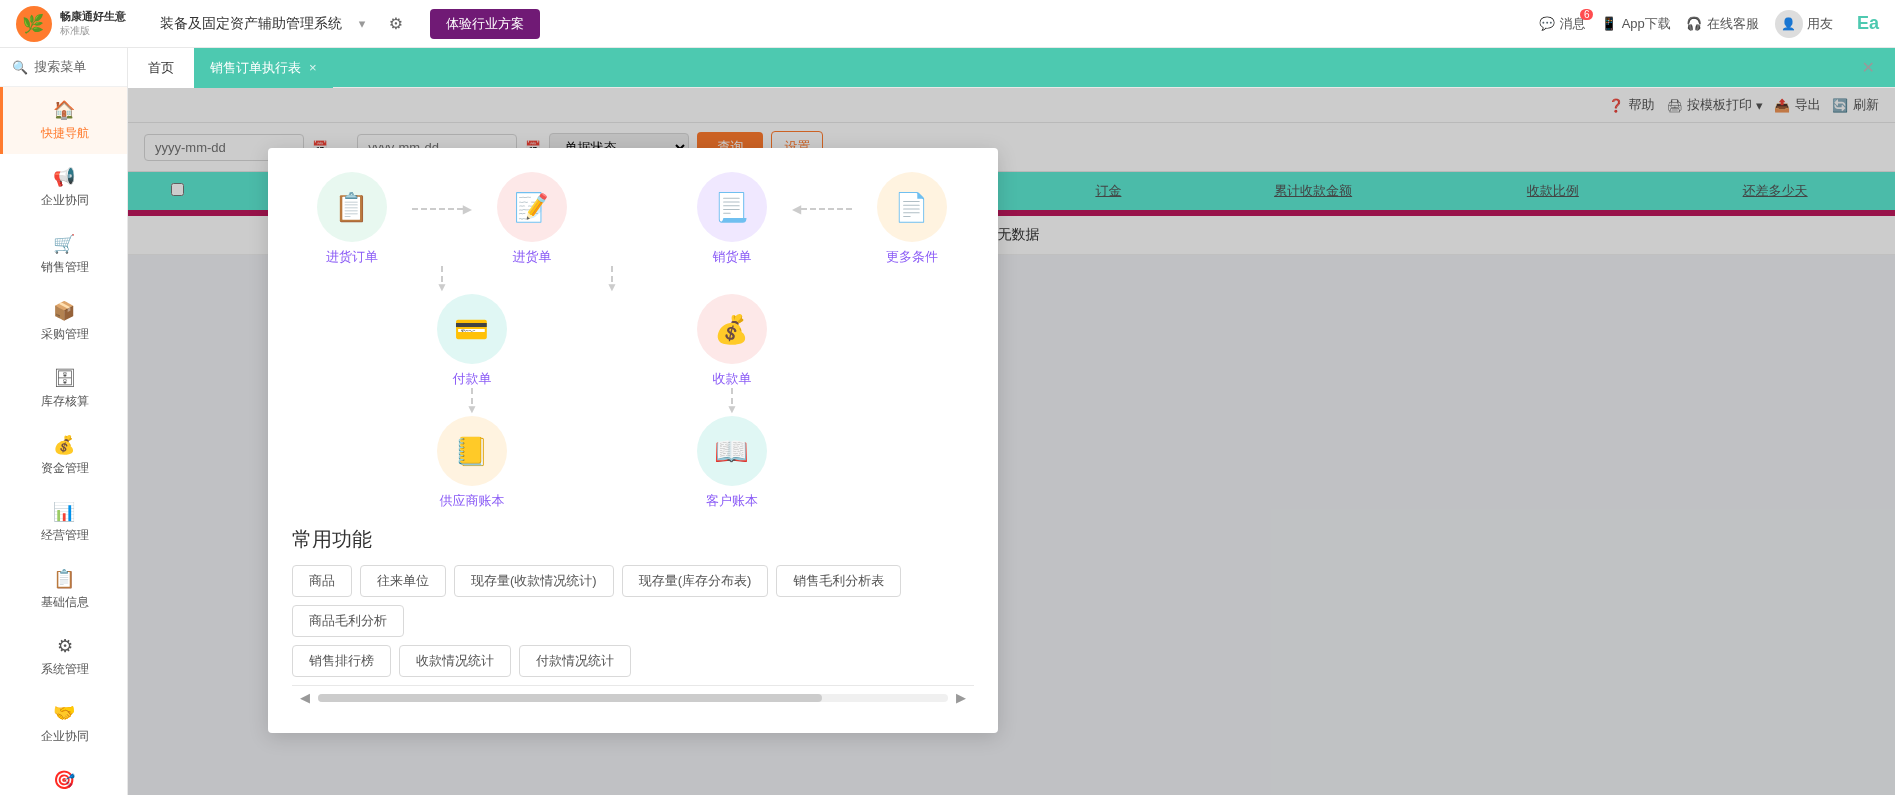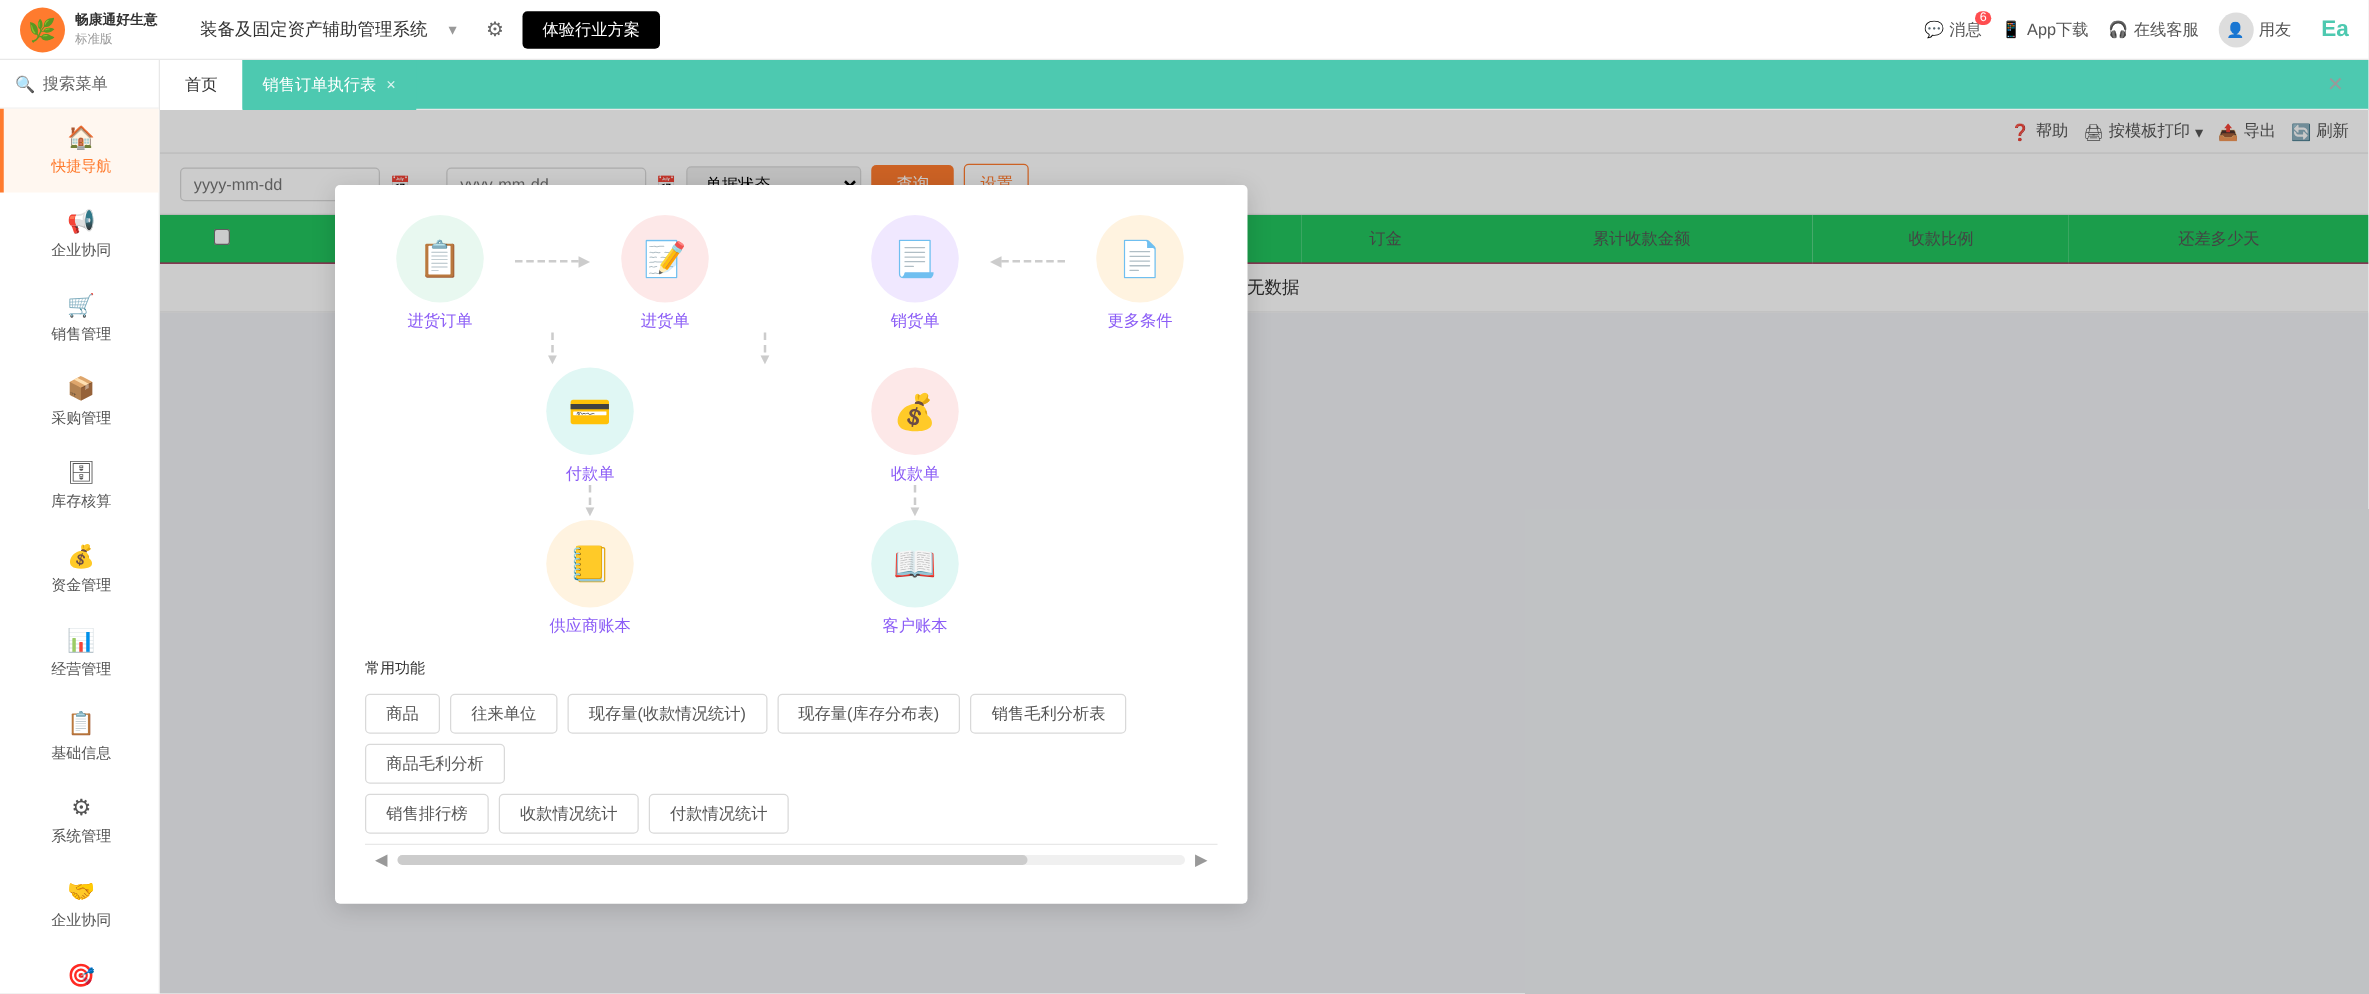--- a/index.html
+++ b/index.html
@@ -16,21 +16,21 @@
 
     
     .logo-area { display: flex; align-items: center; gap: 8px; width: 128px; flex-shrink: 0; }
     .logo-circle { width: 36px; height: 36px; background: #ff7b2e; border-radius: 50%; display: flex; align-items: center; justify-content: center; }
     .logo-text { font-size: 11px; color: #333; font-weight: bold; line-height: 1.3; }
     .logo-sub { font-size: 10px; color: #999; }
     .system-title { display: flex; align-items: center; gap: 8px; padding-left: 16px; }
     .system-name { font-size: 14px; color: #333; font-weight: 500; }
     .dropdown-btn { width: 24px; height: 24px; display: flex; align-items: center; justify-content: center; cursor: pointer; color: #999; }
     .gear-btn { width: 28px; height: 28px; display: flex; align-items: center; justify-content: center; cursor: pointer; color: #666; font-size: 16px; }
-    .experience-btn { background: #000000; color: #fff; border: none; border-radius: 4px; padding: 6px 16px; font-size: 13px; cursor: pointer; }
+    .experience-btn { background: #701a75; color: #fff; border: none; border-radius: 4px; padding: 6px 16px; font-size: 13px; cursor: pointer; margin-left: 12px; }
     .top-right { margin-left: auto; display: flex; align-items: center; gap: 16px; }
     .top-icon-item { display: flex; align-items: center; gap: 4px; cursor: pointer; color: #555; font-size: 13px; position: relative; }
     .badge { background: #ff4d4f; color: #fff; border-radius: 8px; font-size: 10px; padding: 0 4px; position: absolute; top: -6px; right: -8px; }
     .user-avatar { width: 28px; height: 28px; border-radius: 50%; background: #ddd; display: flex; align-items: center; justify-content: center; font-size: 12px; }
 
     
     .sidebar-search { padding: 10px 12px; display: flex; align-items: center; gap: 6px; cursor: pointer; color: #666; font-size: 13px; border-bottom: 1px solid #f0f0f0; }
     .sidebar-item { padding: 12px 0; display: flex; flex-direction: column; align-items: center; gap: 4px; cursor: pointer; color: #555; font-size: 12px; border-left: 3px solid transparent; transition: all 0.2s; }
     .sidebar-item.active { background: #fff7f0; color: #ff7b2e; border-left-color: #ff7b2e; }
     .sidebar-icon { font-size: 18px; }
@@ -48,40 +48,40 @@
     .toolbar-btn { display: flex; align-items: center; gap: 4px; color: #555; cursor: pointer; font-size: 13px; }
     .query-btn { background: #ff7b2e; color: #fff; border: none; border-radius: 4px; padding: 6px 20px; cursor: pointer; font-size: 13px; }
     .settings-btn { background: #fff; color: #ff7b2e; border: 1px solid #ff7b2e; border-radius: 4px; padding: 6px 12px; cursor: pointer; font-size: 13px; }
     .filter-input { border: 1px solid #d9d9d9; border-radius: 4px; padding: 5px 10px; font-size: 13px; width: 160px; }
     .filter-select { border: 1px solid #d9d9d9; border-radius: 4px; padding: 5px 10px; font-size: 13px; width: 140px; }
     .more-conditions { color: #4dc9b0; cursor: pointer; font-size: 13px; white-space: nowrap; }
 
     
     .table-container { background: #fff; margin: 0; overflow: auto; }
     .data-table { width: 100%; border-collapse: collapse; font-size: 13px; }
-    .data-table th { background: #22c55e; padding: 10px 12px; text-align: center; border-bottom: 1px solid #be185d; color: #555; font-weight: 500; white-space: nowrap; }
+    .data-table th { background: #5eead4; padding: 10px 12px; text-align: center; border-bottom: 6px solid #be185d; color: #555; font-weight: 500; white-space: nowrap; text-decoration: underline; }
     .data-table td { padding: 10px 12px; text-align: center; border-bottom: 1px solid #f0f0f0; color: #333; }
     .no-data { text-align: center; padding: 40px; color: #999; font-size: 14px; }
 
     
     .modal-overlay { position: absolute; top: 0; left: 0; right: 0; bottom: 0; background: rgba(0,0,0,0.2); z-index: 100; display: flex; align-items: flex-start; justify-content: flex-start; }
     .modal-box { background: #fff; border-radius: 4px; box-shadow: 0 4px 20px rgba(0,0,0,0.15); width: 730px; margin: 60px 0 0 140px; padding: 24px; }
     .flow-node { display: flex; flex-direction: column; align-items: center; width: 120px; }
     .flow-circle { width: 70px; height: 70px; border-radius: 50%; display: flex; align-items: center; justify-content: center; font-size: 28px; margin-bottom: 6px; }
     .flow-circle.green { background: #e8f8f0; color: #4caf7d; }
     .flow-circle.red-light { background: #fde8e8; color: #e87070; }
     .flow-circle.purple { background: #f0e8ff; color: #9b59b6; }
     .flow-circle.orange { background: #fff3e0; color: #ff9800; }
     .flow-circle.teal { background: #e0f7f4; color: #26c6b0; }
     .flow-circle.red { background: #fde8e8; color: #e74c3c; }
     .flow-label { font-size: 13px; color: #8b5cf6; text-align: center; }
 
     
     .common-functions { margin-top: 8px; }
-    .common-title { font-size: 12px; color: #333; margin-bottom: 12px; font-weight: 500; }
+    .common-title { font-size: 20px; color: #333; margin-bottom: 12px; font-weight: 500; }
     .func-btns { display: flex; flex-wrap: wrap; gap: 8px; }
     .func-btn { border: 1px solid #d9d9d9; border-radius: 4px; padding: 6px 16px; font-size: 13px; color: #555; background: #fff; cursor: pointer; }
 
     
     .scroll-indicator { display: flex; align-items: center; padding: 4px 8px; border-top: 1px solid #e8e8e8; margin-top: 8px; }
     .scroll-track { flex: 1; height: 8px; background: #f0f0f0; border-radius: 4px; margin: 0 8px; }
     .scroll-thumb { width: 80%; height: 8px; background: #ccc; border-radius: 4px; }
 
     
     .ea-text { font-size: 18px; font-weight: bold; color: #4dc9b0; margin-left: 8px; }

